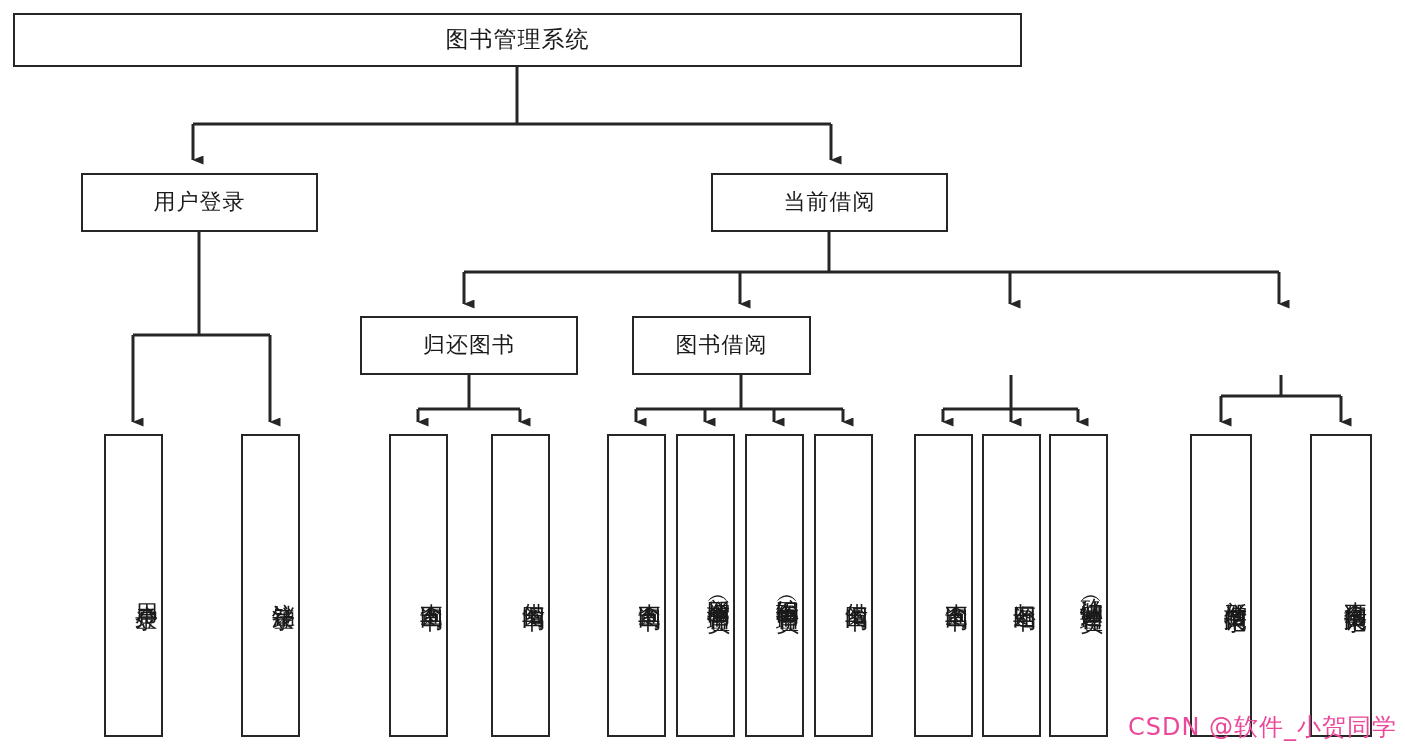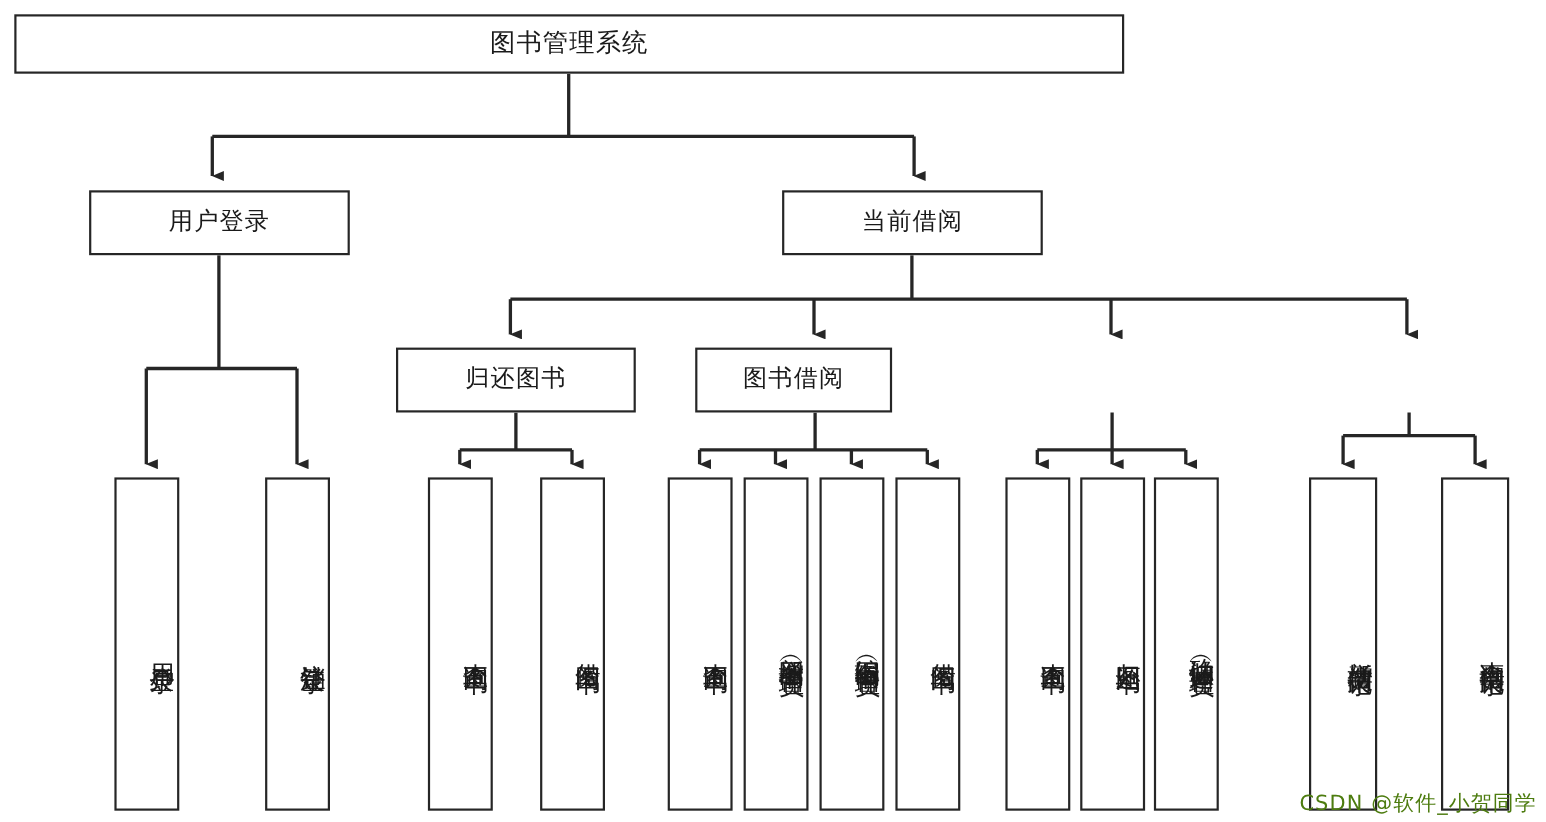--- a/index.html
+++ b/index.html
@@ -19,21 +19,21 @@
   .node.title{font-size:23px;}
   .node.v{
     writing-mode:vertical-rl;text-orientation:upright;
     font-size:23px;line-height:1.25;letter-spacing:2px;
     align-items:flex-start;justify-content:center;
     padding-top:6px;
   }
   .node.v .vtxt{writing-mode:vertical-rl;text-orientation:upright;display:block;}
   .watermark{
     position:absolute;right:8px;bottom:4px;
-    font-size:19px;color:#4d7c0f;letter-spacing:1px;
+    font-size:24px;color:#ec4899;letter-spacing:1px;
     white-space:nowrap;
   }
 </style>
 </head>
 <body>
 
 <div id="canvas">
 
   <svg class="lines" viewBox="0 0 1405 747" xmlns="http://www.w3.org/2000/svg">
     <defs>

